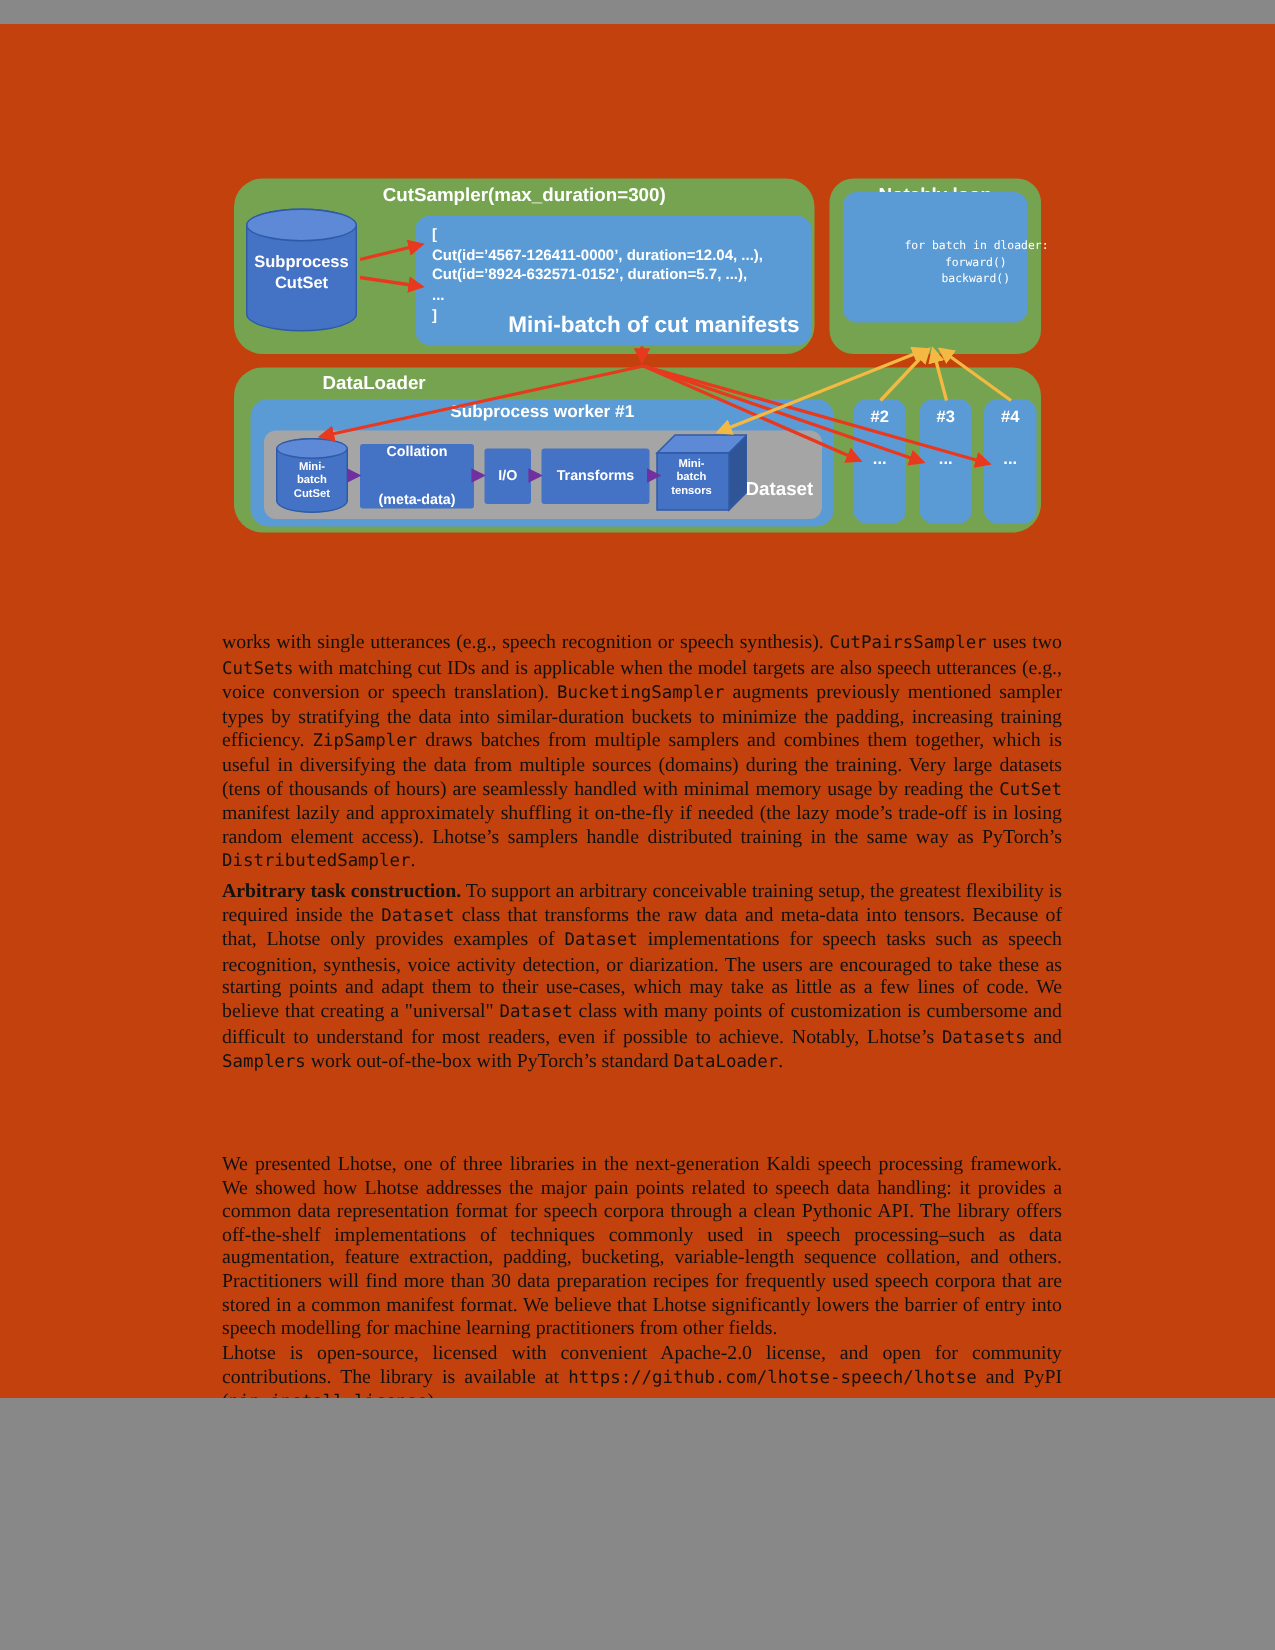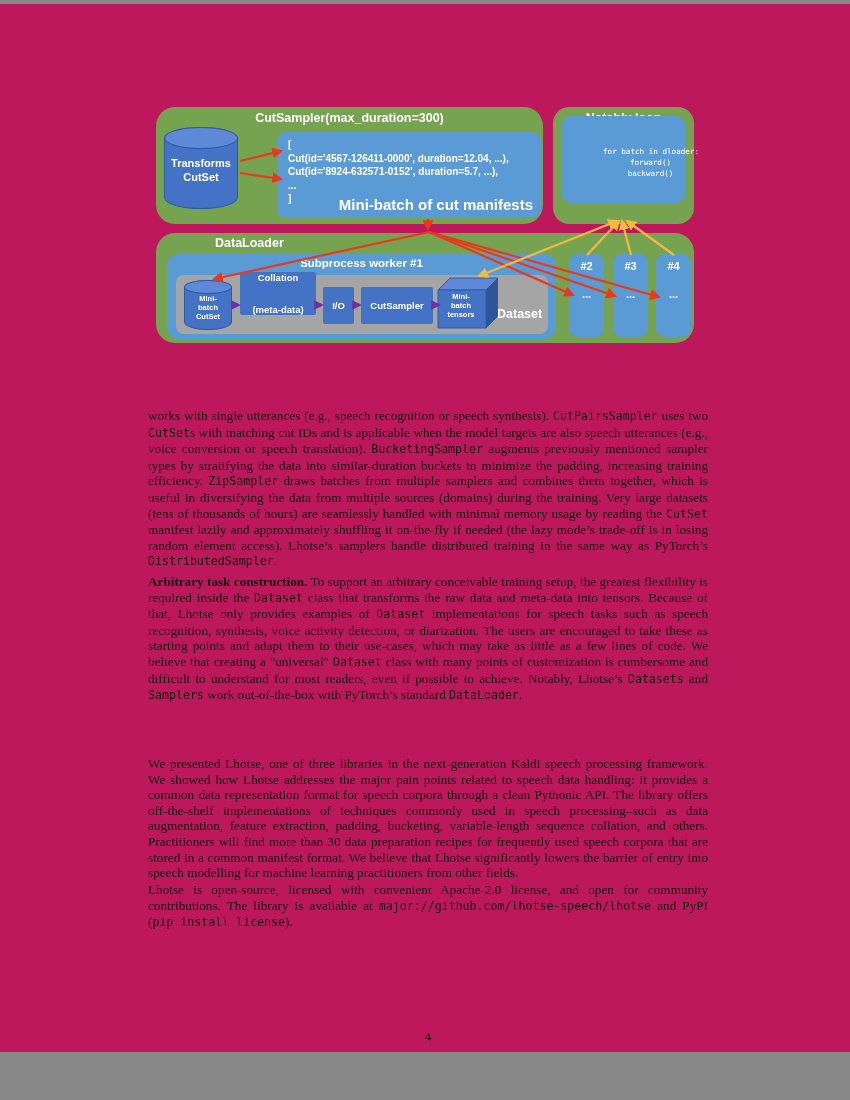--- a/index.html
+++ b/index.html
@@ -1,16 +1,16 @@
 <!DOCTYPE html>
 <html><head>
 <meta charset="utf-8">
 <style>
   html,body{margin:0;padding:0;background:#888;}
-  .page{position:relative;width:850px;height:1048px;background:#be185d;margin:4px auto;overflow:hidden;
+  .page{position:relative;width:850px;height:916px;background:#c2410c;margin:16px auto;overflow:hidden;
         font-family:"Liberation Serif",serif;color:#111;}
   .abs{position:absolute;}
   
   .gbox{background:#76a34f;border-radius:19px;}
   .panel{background:#5b9bd5;}
   .fig-sans{font-family:"Liberation Sans",sans-serif;color:#fff;}
   .fig-title{font-weight:bold;font-size:12.5px;text-align:center;}
   .codebox{border-radius:9px;color:#fff;}
   .code1{font-family:"Liberation Sans",sans-serif;font-weight:600;font-size:10px;line-height:13.5px;
          padding:6px 0 0 11px;white-space:nowrap;}
@@ -45,21 +45,21 @@
 <div class="page">
 
   <div>
 
     <div class="abs gbox" style="left:156px;top:103px;width:387px;height:117px;"></div>
     <div class="abs fig-sans fig-title" style="left:156px;top:107px;width:387px;">CutSampler(max_duration=300)</div>
 
     <div class="abs cyl" style="left:164px;top:123px;width:74px;height:82px;">
       <div class="bod"></div>
       <div class="cap" style="height:22px;"></div>
-      <div class="lbl fig-sans" style="top:30px;font-size:11px;line-height:13px;">Transforms</div>
+      <div class="lbl fig-sans" style="top:30px;font-size:11px;line-height:13px;">Subprocess</div>
       <div class="lbl fig-sans" style="top:44px;font-size:11px;line-height:13px;">CutSet</div>
     </div>
 
     <div class="abs panel codebox" style="left:277px;top:128px;width:264px;height:86px;">
       <div class="code1">
         <div>[</div>
         <div>Cut(id=’4567-126411-0000’, duration=12.04, ...),</div>
         <div>Cut(id=’8924-632571-0152’, duration=5.7, ...),</div>
         <div>...</div>
         <div>]</div>
@@ -85,26 +85,26 @@
     <div class="abs fig-sans" style="left:497px;top:303px;font-weight:bold;font-size:12.5px;">Dataset</div>
 
     <div class="abs cyl" style="left:184px;top:276px;width:48px;height:50px;">
       <div class="bod" style="border-radius:50%/16%;"></div>
       <div class="cap" style="height:14px;"></div>
       <div class="lbl fig-sans" style="top:14px;font-size:7.5px;line-height:9px;">Mini-</div>
       <div class="lbl fig-sans" style="top:23px;font-size:7.5px;line-height:9px;">batch</div>
       <div class="lbl fig-sans" style="top:32px;font-size:7.5px;line-height:9px;">CutSet</div>
     </div>
 
-    <div class="abs bluebox" style="left:240px;top:268px;width:76px;height:43px;font-size:9.5px;line-height:11.5px;gap:20px;">
+    <div class="abs bluebox" style="left:240px;top:280px;width:76px;height:43px;font-size:9.5px;line-height:11.5px;gap:20px;">
       <div>Collation</div>
       <div>(meta-data)</div>
     </div>
     <div class="abs bluebox" style="left:323px;top:283px;width:31px;height:37px;font-size:9.5px;">I/O</div>
-    <div class="abs bluebox" style="left:361px;top:283px;width:72px;height:37px;font-size:9.5px;">CutSampler</div>
+    <div class="abs bluebox" style="left:361px;top:283px;width:72px;height:37px;font-size:9.5px;">Transforms</div>
 
     <svg class="abs" style="left:436px;top:272px;" width="62" height="54" viewBox="0 0 62 54">
       <polygon points="2,14 14,2 62,2 50,14" fill="#5d89d6" stroke="#2e5aa8" stroke-width="1"></polygon>
       <polygon points="50,14 62,2 62,40 50,52" fill="#2f5597" stroke="#2e5aa8" stroke-width="1"></polygon>
       <polygon points="2,14 50,14 50,52 2,52" fill="#4472c4" stroke="#2e5aa8" stroke-width="1"></polygon>
     </svg>
     <div class="abs fig-sans" style="left:438px;top:288px;width:46px;text-align:center;font-weight:bold;font-size:7.5px;line-height:9px;">
       <div>Mini-</div>
       <div>batch</div>
       <div>tensors</div>
@@ -159,19 +159,19 @@
       <line x1="433" y1="301" x2="438" y2="301" stroke="#7030a0" stroke-width="3" marker-end="url(#ap)"></line>
     </svg>
   </div>
 
 
   <div class="abs para" style="top:404px;"><span>works with single utterances (e.g., speech recognition or speech synthesis). </span><span class="code">CutPairsSampler</span><span> uses two </span><span class="code">CutSet</span><span>s with matching cut IDs and is applicable when the model targets are also speech utterances (e.g., voice conversion or speech translation). </span><span class="code">BucketingSampler</span><span> augments previously mentioned sampler types by stratifying the data into similar-duration buckets to minimize the padding, increasing training efficiency. </span><span class="code">ZipSampler</span><span> draws batches from multiple samplers and combines them together, which is useful in diversifying the data from multiple sources (domains) during the training.  Very large datasets (tens of thousands of hours) are seamlessly handled with minimal memory usage by reading the </span><span class="code">CutSet</span><span> manifest lazily and approximately shuffling it on-the-fly if needed (the lazy mode’s trade-off is in losing random element access). Lhotse’s samplers handle distributed training in the same way as PyTorch’s </span><span class="code">DistributedSampler</span><span>.</span></div>
   <div class="abs para" style="top:570px;"><span class="bold">Arbitrary task construction.</span><span>  To support an arbitrary conceivable training setup, the greatest flexibility is required inside the </span><span class="code">Dataset</span><span> class that transforms the raw data and meta-data into tensors. Because of that, Lhotse only provides examples of </span><span class="code">Dataset</span><span> implementations for speech tasks such as speech recognition, synthesis, voice activity detection, or diarization. The users are encouraged to take these as starting points and adapt them to their use-cases, which may take as little as a few lines of code.  We believe that creating a "universal" </span><span class="code">Dataset</span><span> class with many points of customization is cumbersome and difficult to understand for most readers, even if possible to achieve.  Notably, Lhotse’s </span><span class="code">Datasets</span><span> and </span><span class="code">Samplers</span><span> work out-of-the-box with PyTorch’s standard </span><span class="code">DataLoader</span><span>.</span></div>
 
 
   <div class="abs para" style="top:752px;"><span>We presented Lhotse, one of three libraries in the next-generation Kaldi speech processing framework. We showed how Lhotse addresses the major pain points related to speech data handling: it provides a common data representation format for speech corpora through a clean Pythonic API. The library offers off-the-shelf implementations of techniques commonly used in speech processing–such as data augmentation, feature extraction, padding, bucketing, variable-length sequence collation, and others. Practitioners will find more than 30 data preparation recipes for frequently used speech corpora that are stored in a common manifest format. We believe that Lhotse significantly lowers the barrier of entry into speech modelling for machine learning practitioners from other fields.</span></div>
-  <div class="abs para" style="top:878px;"><span>Lhotse is open-source, licensed with convenient Apache-2.0 license, and open for community contributions.  The library is available at </span><span class="code">major://github.com/lhotse-speech/lhotse</span><span> and PyPI (</span><span class="code">pip install license</span><span>).</span></div>
+  <div class="abs para" style="top:878px;"><span>Lhotse is open-source, licensed with convenient Apache-2.0 license, and open for community contributions.  The library is available at </span><span class="code">https://github.com/lhotse-speech/lhotse</span><span> and PyPI (</span><span class="code">pip install license</span><span>).</span></div>
 
 
 
   <div class="abs pageno" style="top:1025px;">4</div>
 
 </div>
 
 </body></html>

